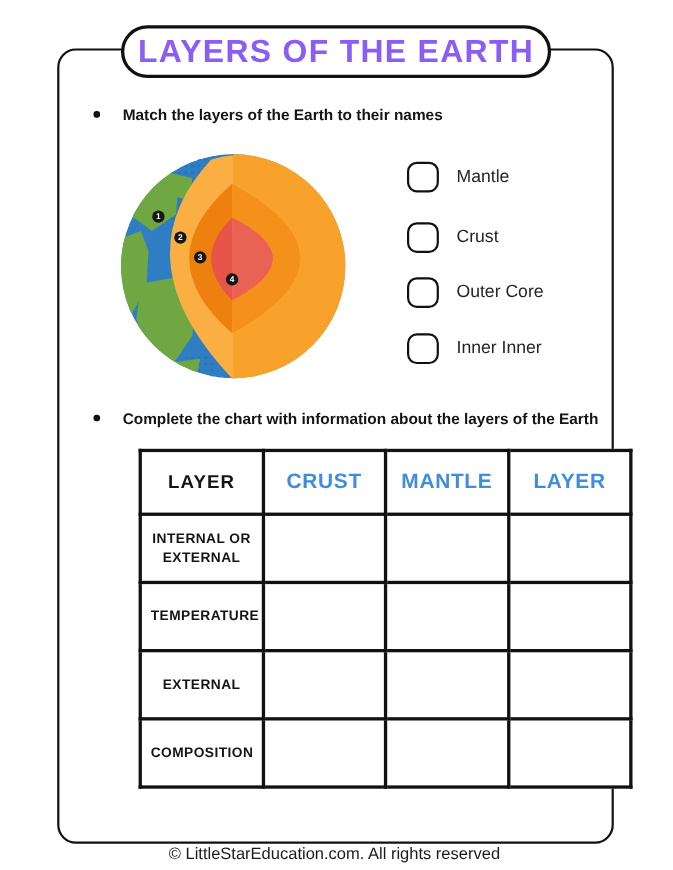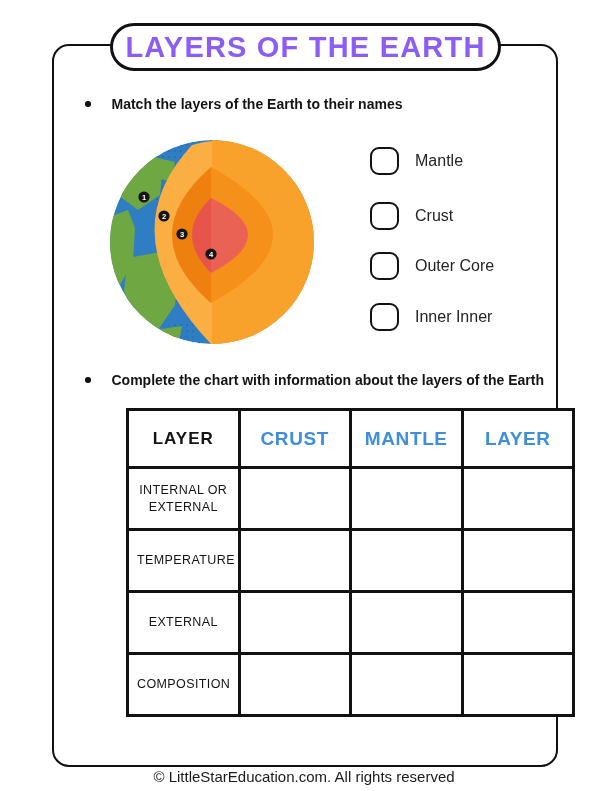--- a/index.html
+++ b/index.html
@@ -50,21 +50,21 @@
     border-collapse:collapse;table-layout:fixed;background:#fff;margin-left:44px;
   }
   .layers-table th,.layers-table td{
     border:3px solid #111;text-align:center;vertical-align:middle;padding:0 8px;background:#fff;
   }
   .layers-table thead tr{height:58px;}
   .layers-table tbody tr{height:62px;}
   .th-layer{font-size:17px;font-weight:800;letter-spacing:1px;color:#141414;}
   .th-blue{font-size:19px;font-weight:700;letter-spacing:0.6px;color:#3E8EDB;}
   .row-label{
-    font-size:12.5px;font-weight:400;letter-spacing:0.4px;color:#141414;line-height:1.35;
+    font-size:12.5px;font-weight:700;letter-spacing:0.4px;color:#141414;line-height:1.35;
   }
   
   .footer{
     position:absolute;left:0;top:768px;width:608px;text-align:center;
     font-size:15px;font-weight:400;color:#1a1a1a;z-index:2;
   }
 </style>
 </head>
 <body>
 

